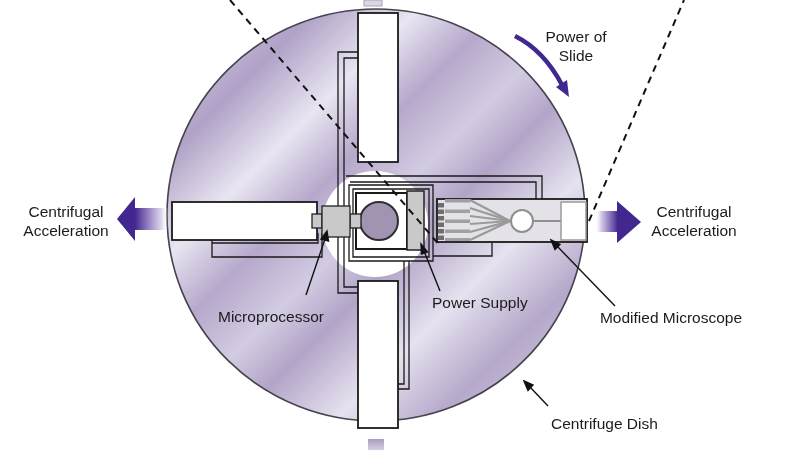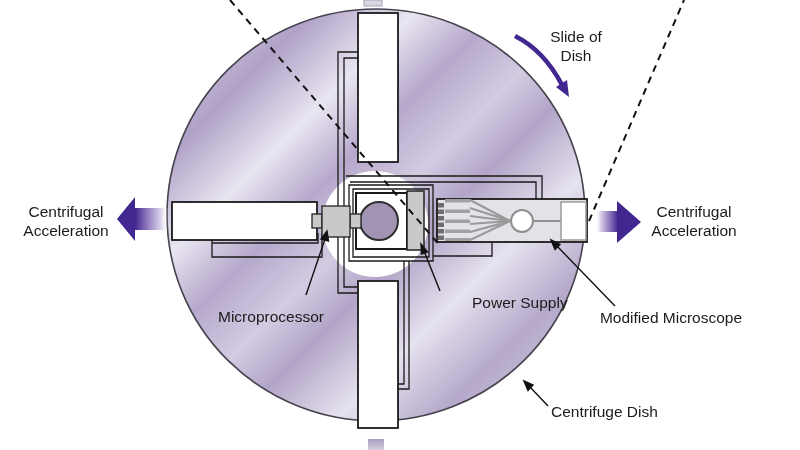--- a/index.html
+++ b/index.html
@@ -147,37 +147,37 @@
       <line x1="440" y1="291" x2="424" y2="251"></line>
       <polygon points="421,244 427.5,252 421.5,254"></polygon>
       <line x1="615" y1="306" x2="556" y2="245"></line>
       <polygon points="551,240 560,244.5 555,249.5"></polygon>
       <line x1="548" y1="406" x2="530" y2="387"></line>
       <polygon points="524,381 533,385 528,390.5"></polygon>
     </g>
   </svg>
 
   <div class="lbl center" style="left:506px;top:27px;width:140px;">
-    <span>Slide of</span>
-    <span>Dish</span>
+    <span>Power of</span>
+    <span>Slide</span>
   </div>
 
   <div class="lbl center" style="left:9px;top:202px;width:114px;">
     <span>Centrifugal</span>
     <span>Acceleration</span>
   </div>
 
   <div class="lbl center" style="left:637px;top:202px;width:114px;">
     <span>Centrifugal</span>
     <span>Acceleration</span>
   </div>
 
   <div class="lbl" style="left:218px;top:307px;">Microprocessor</div>
 
-  <div class="lbl" style="left:432px;top:293px;margin-left:40px;">Power Supply</div>
+  <div class="lbl" style="left:432px;top:293px;">Power Supply</div>
 
   <div class="lbl center" style="left:583px;top:308px;width:176px;text-align:center;">
     <span>Modified Microscope</span>
   </div>
 
-  <div class="lbl" style="left:551px;top:402px;">Centrifuge Dish</div>
+  <div class="lbl" style="left:551px;top:414px;">Centrifuge Dish</div>
 
 </div>
 
 </body></html>

